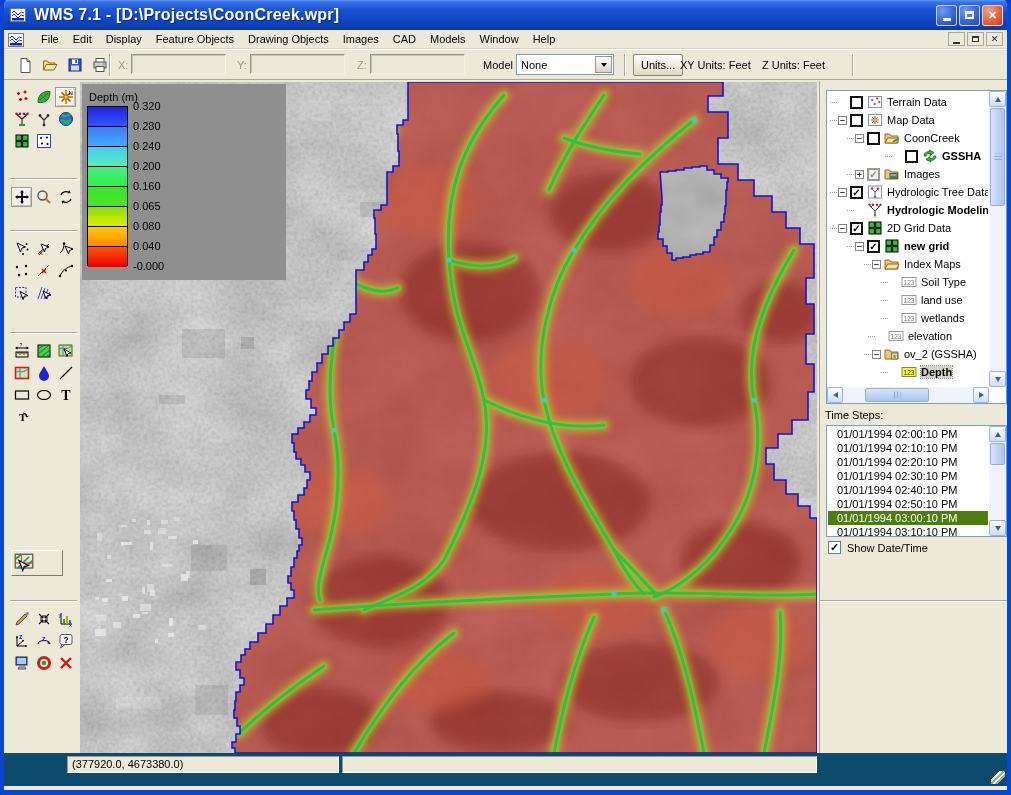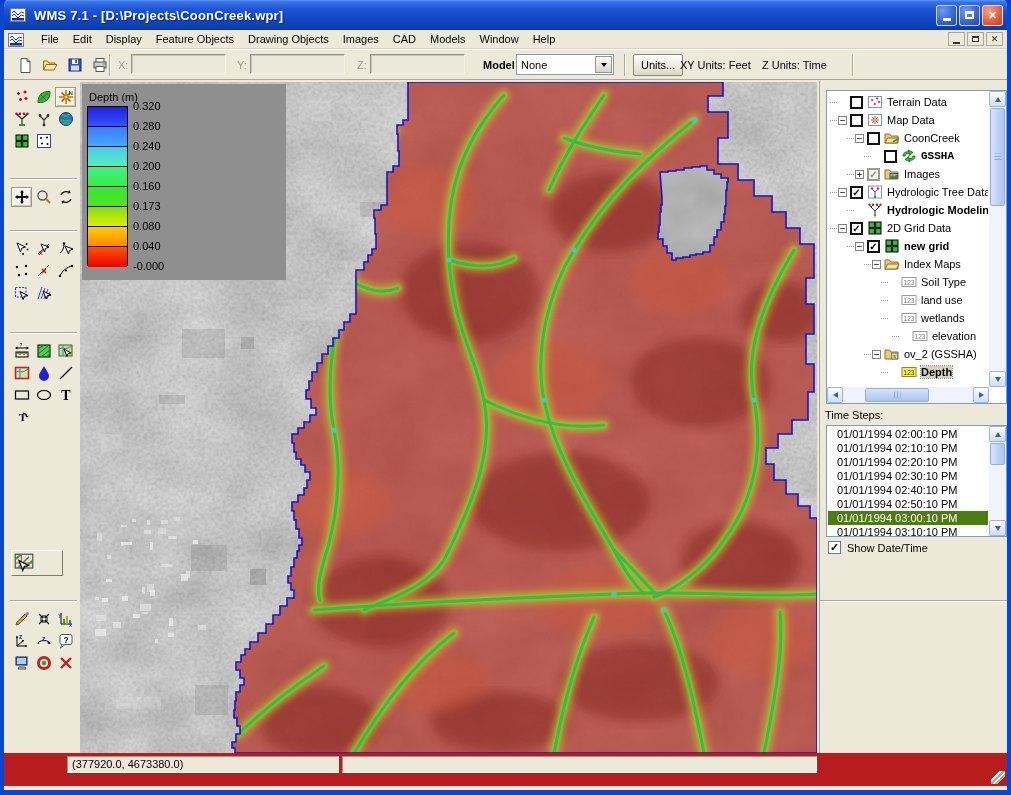--- a/index.html
+++ b/index.html
@@ -4,21 +4,21 @@
 <style>
 * { box-sizing: border-box; margin: 0; padding: 0; }
 html,body { width:1011px; height:795px; }
 body { font-family:"Liberation Sans",sans-serif; font-size:11px; background:#0a3dcf; overflow:hidden; position:relative; }
 .window { position:absolute; inset:0; border-left:4px solid #0b46d0; border-right:4px solid #0b46d0; border-bottom:5px solid #0b46d0; border-radius:8px 8px 2px 2px; background:#ece9d8; overflow:hidden; }
 
 .titlebar { position:absolute; left:-4px; right:-4px; top:0; height:30px;
   background:linear-gradient(180deg,#5a96f5 0%,#3a73e8 6%,#1e56d6 30%,#1148c8 60%,#0d3eb0 92%,#0c37a0 100%);
   border-radius:8px 8px 0 0; display:flex; align-items:center; padding:0 6px; }
 .title-icon { width:20px; height:16px; margin:0 4px 0 4px; }
-.title-text { color:#fff; font-weight:bold; font-size:13px; text-shadow:1px 1px 1px #0a2a70; letter-spacing:.2px; }
+.title-text { color:#fff; font-weight:bold; font-size:16px; text-shadow:1px 1px 1px #0a2a70; letter-spacing:.2px; }
 .title-btns { margin-left:auto; display:flex; gap:2px; padding-right:2px; }
 .tbtn { width:21px; height:21px; border-radius:3px; border:1px solid rgba(255,255,255,.75);
   display:flex; align-items:center; justify-content:center; color:#fff; font-size:11px; font-weight:bold; }
 .tbtn.min,.tbtn.max { background:radial-gradient(circle at 30% 25%,#6f9bf2 0%,#3a68d8 55%,#1d46b4 100%); }
 .tbtn.close { background:radial-gradient(circle at 30% 25%,#f4a183 0%,#e4643c 55%,#c03a1d 100%); }
 .glyph-min { width:8px; height:3px; background:#fff; margin-top:8px; }
 .glyph-max { width:9px; height:8px; border:2px solid #fff; border-top-width:3px; }
 
 .menubar { position:absolute; left:0; right:0; top:30px; height:19px; background:#ece9d8; display:flex; align-items:center; border-bottom:1px solid #d8d4c4; }
 .menubar .wms-mini { width:22px; height:15px; margin:0 4px; }
@@ -87,21 +87,21 @@
 .grip3.h { background:repeating-linear-gradient(180deg,#8aa8d8 0 1px,transparent 1px 3px); width:7px; height:7px; }
 .ts-label { position:absolute; left:5px; top:328px; color:#000; }
 .listbox { position:absolute; left:6px; top:344px; width:181px; height:112px; background:#fff; border:1px solid #7f9db9; overflow:hidden; }
 .list-rows { position:absolute; left:1px; top:1px; right:18px; bottom:0; }
 .lrow { height:14px; line-height:14px; padding-left:9px; color:#000; white-space:nowrap; }
 .lrow.selected { background:#4d7c0f; color:#fff; }
 .showdt { position:absolute; left:8px; top:460px; display:flex; align-items:center; gap:6px; }
 .cbx2 { width:13px; height:13px; border:1px solid #5a7aa8; background:#fff; font-size:11px; line-height:11px; text-align:center; font-weight:bold; color:#000; }
 .rp-divider { position:absolute; left:0; right:0; top:519px; height:2px; border-top:1px solid #aca899; border-bottom:1px solid #fff; }
 
-.statusbar { position:absolute; left:0; right:0; top:753px; height:33px; background:#b91c1c; }
+.statusbar { position:absolute; left:0; right:0; top:753px; height:33px; background:#0c4a6e; }
 .spanel { position:absolute; top:3px; height:17px; background:#ece9d8; border:1px solid; border-color:#9d9a87 #fff #fff #9d9a87; padding:1px 4px; color:#000; }
 .resize-grip { position:absolute; right:2px; top:18px; width:14px; height:13px;
   background:
    linear-gradient(135deg,transparent 0 6px,#fff 6px 8px,#aca899 8px 10px,transparent 10px),
    linear-gradient(135deg,transparent 0 10px,#fff 10px 12px,#aca899 12px 14px,transparent 14px); }
 svg.ic { display:block; }
 </style>
 </head>
 <body>
 
@@ -180,31 +180,31 @@
           </svg>
         </span>
     </span>
     <span class="tb-sep" style="left:105px;"></span>
     <span class="tb tb-label disabled" style="left:114px;">X:</span>
     <span class="tb tb-field" style="left:127px; width:95px;"></span>
     <span class="tb tb-label disabled" style="left:233px;">Y:</span>
     <span class="tb tb-field" style="left:246px; width:95px;"></span>
     <span class="tb tb-label disabled" style="left:353px;">Z:</span>
     <span class="tb tb-field" style="left:366px; width:95px;"></span>
-    <span class="tb tb-label" style="left:479px;font-weight:bold;">Model</span>
+    <span class="tb tb-label" style="left:479px;">Model</span>
     <span class="tb combo" style="left:512px;">
       <span class="val">None</span>
       <span class="drop">
           <span class="arrow-d"></span>
         </span>
     </span>
     <span class="tb-sep" style="left:620px;"></span>
     <span class="tb units-btn" style="left:629px;">Units...</span>
     <span class="tb tb-label" style="left:676px;">XY Units: Feet</span>
-    <span class="tb tb-label" style="left:758px;">Z Units: Time</span>
+    <span class="tb tb-label" style="left:758px;">Z Units: Feet</span>
     <span class="tb-sep" style="left:848px;"></span>
   </div>
 
   <div class="palette" id="palette">
       <div class="groove" style="top: 97px;"></div>
       <div class="groove" style="top: 149px;"></div>
       <div class="groove" style="top: 251px;"></div>
       <div class="groove" style="top: 519px;"></div>
       <div class="psec" style="top: 5px;">
         <div class="prow">
@@ -840,21 +840,21 @@
           <div class="legend-cell" style="background: linear-gradient(rgb(136, 221, 17), rgb(221, 238, 0));"></div>
           <div class="legend-cell" style="background: linear-gradient(rgb(255, 204, 0), rgb(255, 136, 0));"></div>
           <div class="legend-cell" style="background: linear-gradient(rgb(255, 85, 0), rgb(238, 0, 0));"></div>
         </div>
       <div id="legend-labels">
           <div class="legend-lbl" style="top: 16px;">0.320</div>
           <div class="legend-lbl" style="top: 36px;">0.280</div>
           <div class="legend-lbl" style="top: 56px;">0.240</div>
           <div class="legend-lbl" style="top: 76px;">0.200</div>
           <div class="legend-lbl" style="top: 96px;">0.160</div>
-          <div class="legend-lbl" style="top: 116px;">0.173</div>
+          <div class="legend-lbl" style="top: 116px;">0.065</div>
           <div class="legend-lbl" style="top: 136px;">0.080</div>
           <div class="legend-lbl" style="top: 156px;">0.040</div>
           <div class="legend-lbl" style="top: 176px;">-0.000</div>
         </div>
     </div>
   </div>
 
   <div class="rightpanel">
     <div class="treebox">
       <div class="tree-rows" id="tree-rows">
@@ -889,21 +889,21 @@
             <span class="cbx"></span>
             <span class="ticon">
               <svg class="ic" width="16" height="16" viewBox="0 0 16 16" fill="none" stroke-width="1">
                 <path d="M1 13V4h4.5L7 6h7v7z" fill="#f0c870" stroke="#8a6d2a"></path>
                 <path d="M1 13l2.5-5H15l-2.5 5z" fill="#fadf9e" stroke="#8a6d2a"></path>
                 <path d="M9 12c2-2 4-1.5 5-3.5" stroke="#2a9a2a" stroke-width="1.6"></path>
               </svg>
             </span>
             <span class="tlabel">CoonCreek</span>
           </div>
-          <div class="trow" style="padding-left: 36px; font-family: Liberation Mono, monospace;">
+          <div class="trow" style="padding-left: 57px;">
             <span class="dotline"></span>
             <span class="exp-none"></span>
             <span class="cbx"></span>
             <span class="ticon">
               <svg class="ic" width="16" height="16" viewBox="0 0 16 16" fill="none" stroke-width="1">
                 <path d="M2 8c0-3 3-5 6-4L7 2l5 2.5-4 3 .5-2C6 5 4 6.5 4 8z" fill="#3fc13f" stroke="#1a7a1a"></path>
                 <path d="M14 8c0 3-3 5-6 4l1 2-5-2.5 4-3-.5 2C10 11 12 9.5 12 8z" fill="#3fc13f" stroke="#1a7a1a"></path>
               </svg>
             </span>
             <span class="tlabel bold">GSSHA</span>
@@ -1017,21 +1017,21 @@
             <span class="dotline"></span>
             <span class="exp-none"></span>
             <span class="ticon">
               <svg class="ic" width="16" height="16" viewBox="0 0 16 16" fill="none" stroke-width="1">
                 <rect x="1" y="3.5" width="14" height="9" fill="#fff" stroke="#9a9a9a"></rect>
                 <text x="8" y="10.5" font-size="6.5" text-anchor="middle" fill="#777" stroke="none" font-family="Liberation Sans">123</text>
               </svg>
             </span>
             <span class="tlabel">wetlands</span>
           </div>
-          <div class="trow" style="padding-left: 32px; margin-left: 32px;">
+          <div class="trow" style="padding-left: 40px;">
             <span class="dotline"></span>
             <span class="exp-none"></span>
             <span class="ticon">
               <svg class="ic" width="16" height="16" viewBox="0 0 16 16" fill="none" stroke-width="1">
                 <rect x="1" y="3.5" width="14" height="9" fill="#fff" stroke="#9a9a9a"></rect>
                 <text x="8" y="10.5" font-size="6.5" text-anchor="middle" fill="#777" stroke="none" font-family="Liberation Sans">123</text>
               </svg>
             </span>
             <span class="tlabel">elevation</span>
           </div>

